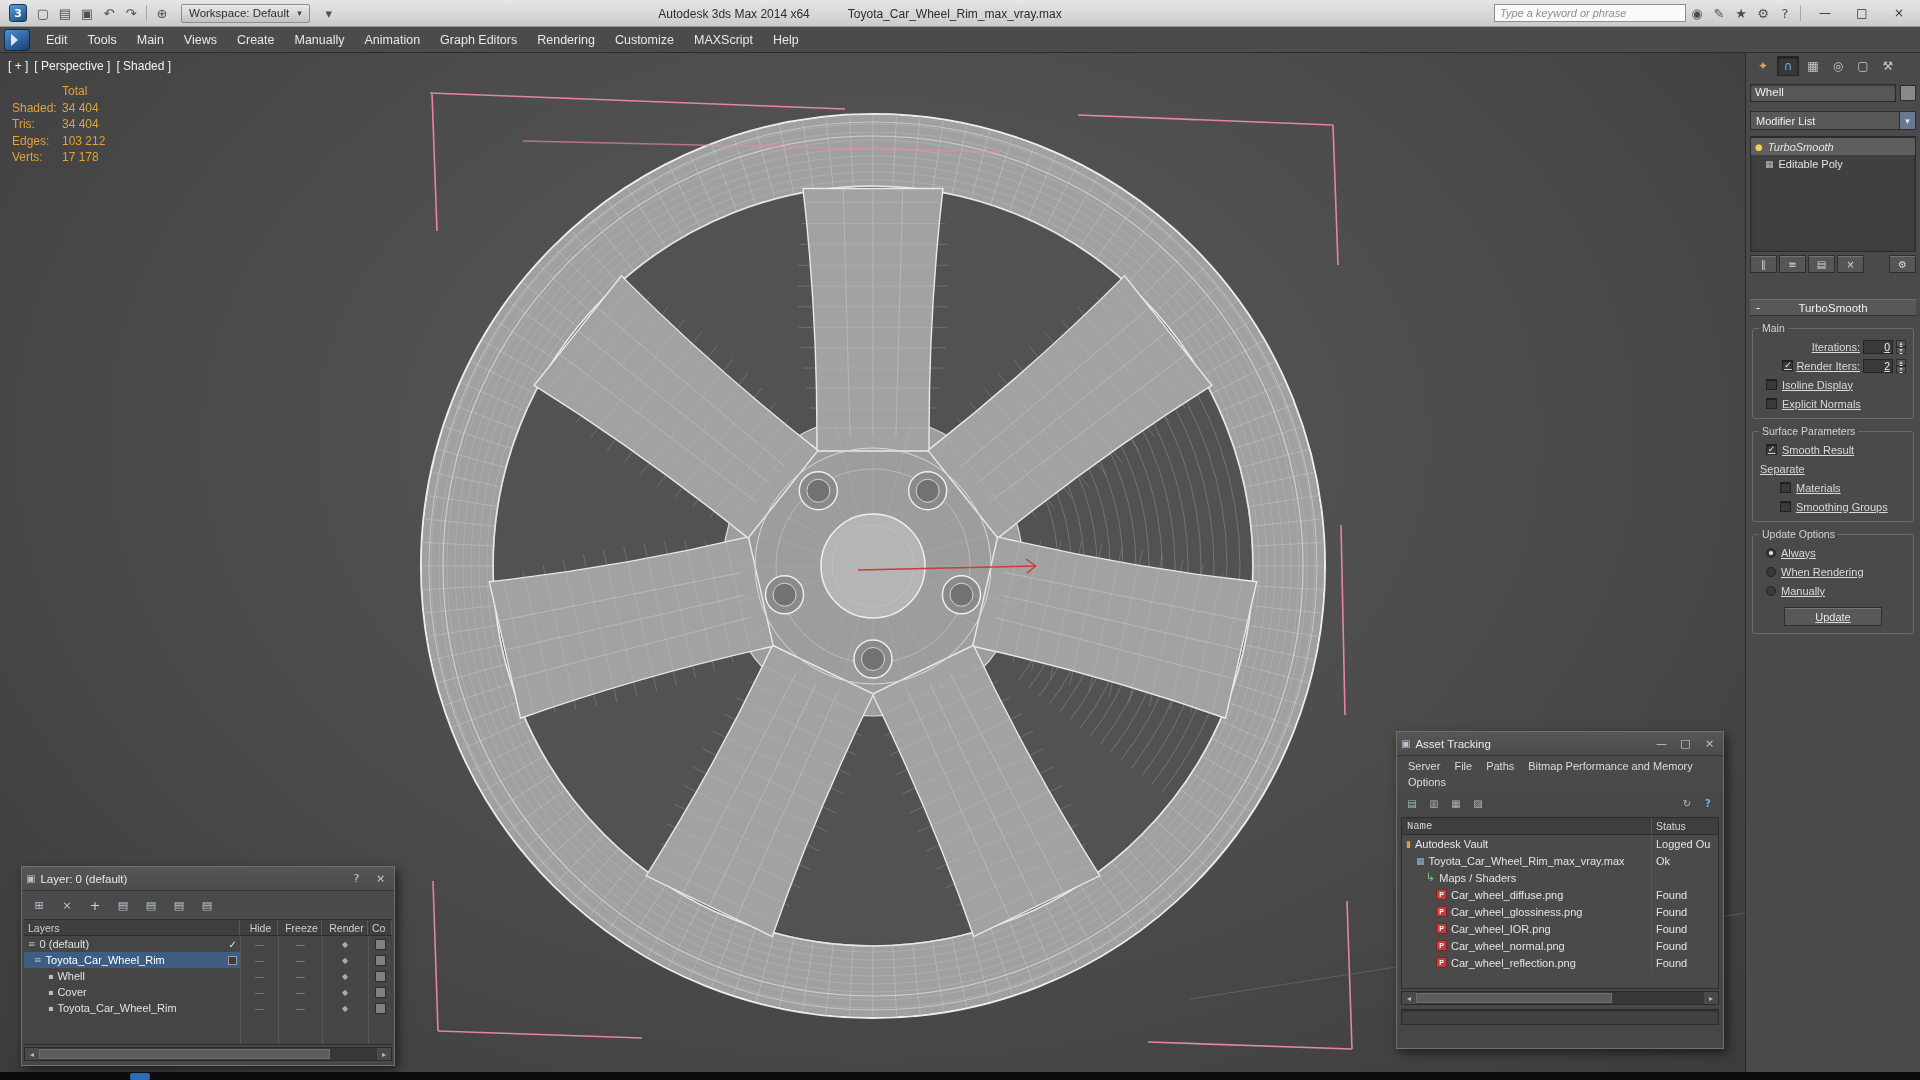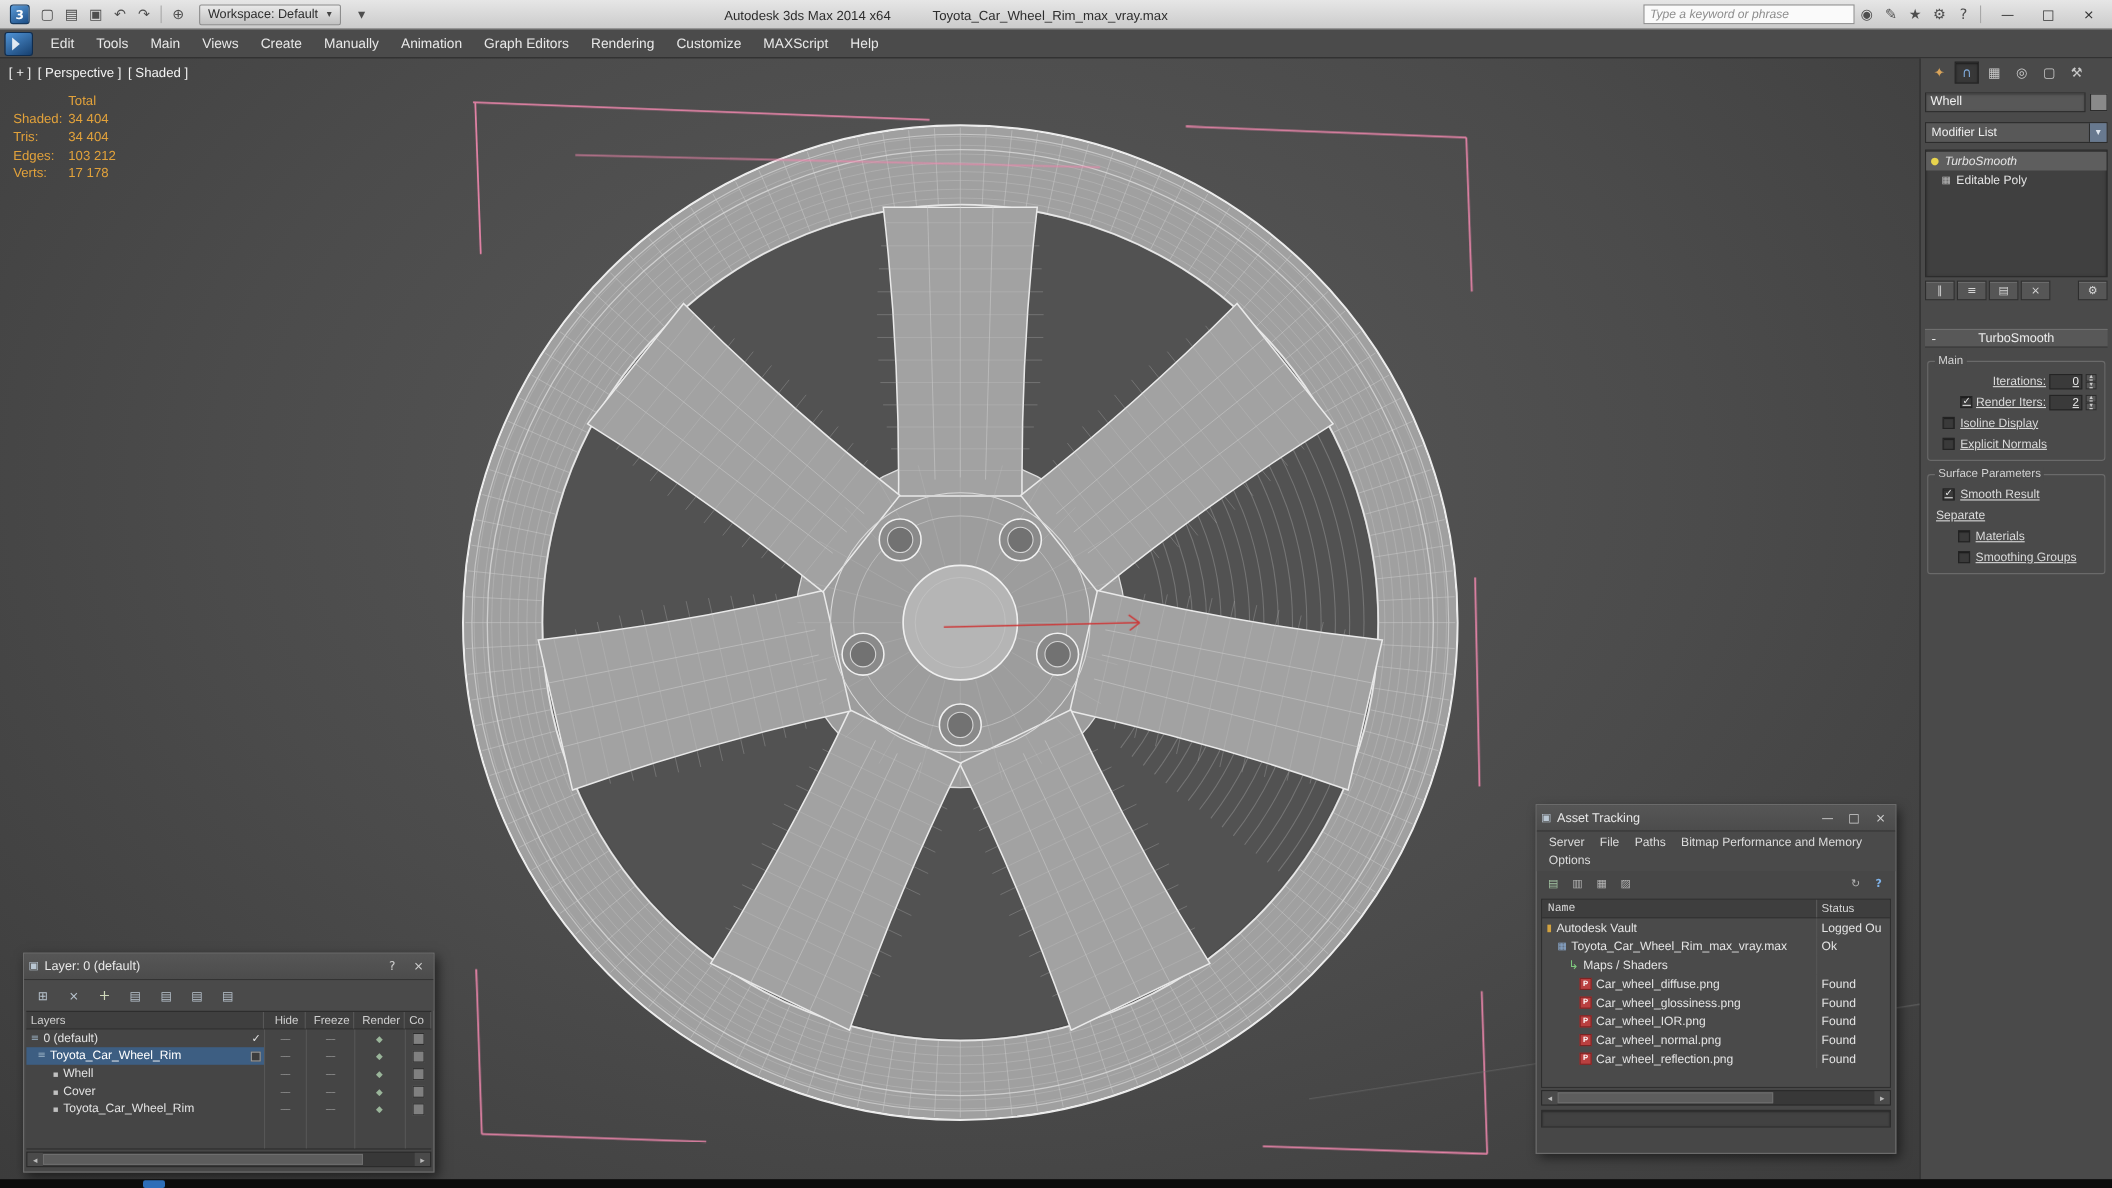--- a/index.html
+++ b/index.html
@@ -673,20 +673,36 @@
     <div class="prow cbrow indent2">
       <span class="cb"></span>
       <span>Materials</span>
     </div>
     <div class="prow cbrow indent2">
       <span class="cb"></span>
       <span>Smoothing Groups</span>
     </div>
   </div>
 
+  <div class="cp-group">
+    <div class="gtitle">Update Options</div>
+    <div class="prow cbrow">
+      <span class="radio sel"></span>
+      <span>Always</span>
+    </div>
+    <div class="prow cbrow">
+      <span class="radio"></span>
+      <span>When Rendering</span>
+    </div>
+    <div class="prow cbrow">
+      <span class="radio"></span>
+      <span>Manually</span>
+    </div>
+    <div class="cp-button">Update</div>
+  </div>
 </div>
 
 <div id="layer-dialog" class="fwin">
   <div class="fw-title">
     <span class="ticon icon">▣</span>
     <span>Layer: 0 (default)</span>
     <span class="fw-spacer"></span>
     <span class="fw-btn icon">?</span>
     <span class="fw-btn icon">×</span>
   </div>

